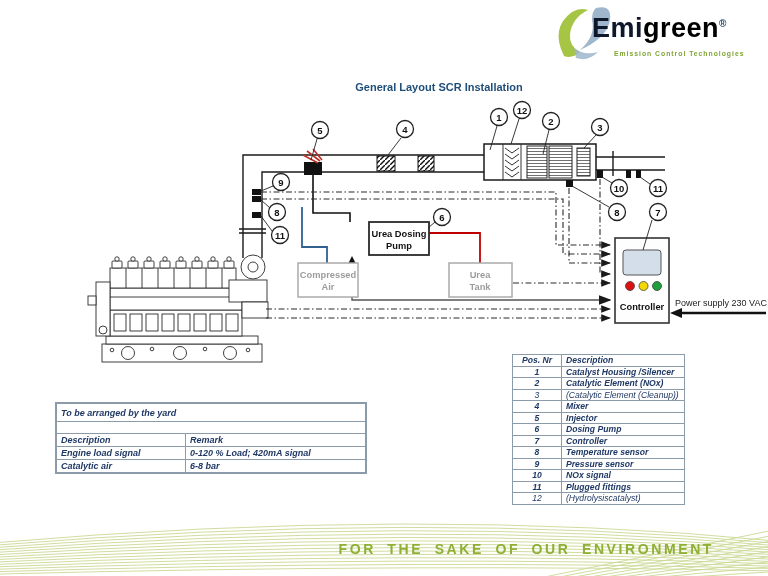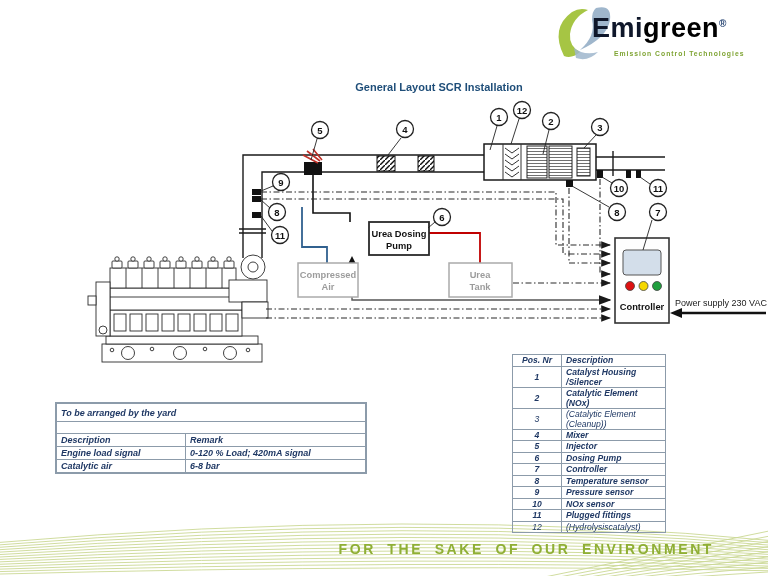--- a/index.html
+++ b/index.html
@@ -20,21 +20,21 @@
          font-size:11px;font-weight:bold;color:#1F4E79;white-space:nowrap;margin-left:33px;}
   
   table{border-collapse:collapse;font-style:italic;color:#1F3864;}
   td{border:1px solid #8C9BAA;padding:1px 4px;font-weight:bold;vertical-align:middle;}
   .yard{left:55px;top:402px;width:296px;font-size:9px;}
   .yard table{width:312px;border:2px solid #8C9BAA;}
   .yard .t-title td{height:15px;}
   .yard .t-gap td{height:9px;}
   .yard td.c1{width:120px;}
   .pos{left:512px;top:354px;width:177px;font-size:8.6px;}
-  .pos table{width:154px;border:1.5px solid #8C9BAA;}
+  .pos table{width:173px;border:1.5px solid #8C9BAA;}
   .pos td{height:10.5px;padding:0 4px;}
   .pos td.num{width:40px;text-align:center;}
   .pos tr.muted td{font-weight:normal;}
   
   .slogan{position:absolute;top:541px;right:54px;font-size:14px;font-weight:bold;
           color:#8FAF35;letter-spacing:2.6px;word-spacing:5px;white-space:nowrap;}
   
   svg text{font-family:"Liberation Sans",sans-serif;}
   .callout circle{fill:#fff;stroke:#222;stroke-width:1.3;}
   .callout text{font-size:9.5px;font-weight:bold;fill:#111;text-anchor:middle;}
@@ -370,21 +370,21 @@
     <tr>
           <td class="num">8</td>
           <td>Temperature sensor</td>
         </tr>
     <tr>
           <td class="num">9</td>
           <td>Pressure sensor</td>
         </tr>
     <tr>
           <td class="num">10</td>
-          <td>NOx sensor</td>
+          <td>NOx signal</td>
         </tr>
     <tr>
           <td class="num">11</td>
           <td>Plugged fittings</td>
         </tr>
     <tr class="muted">
           <td class="num">12</td>
           <td>(Hydrolysiscatalyst)</td>
         </tr>
   </tbody>

